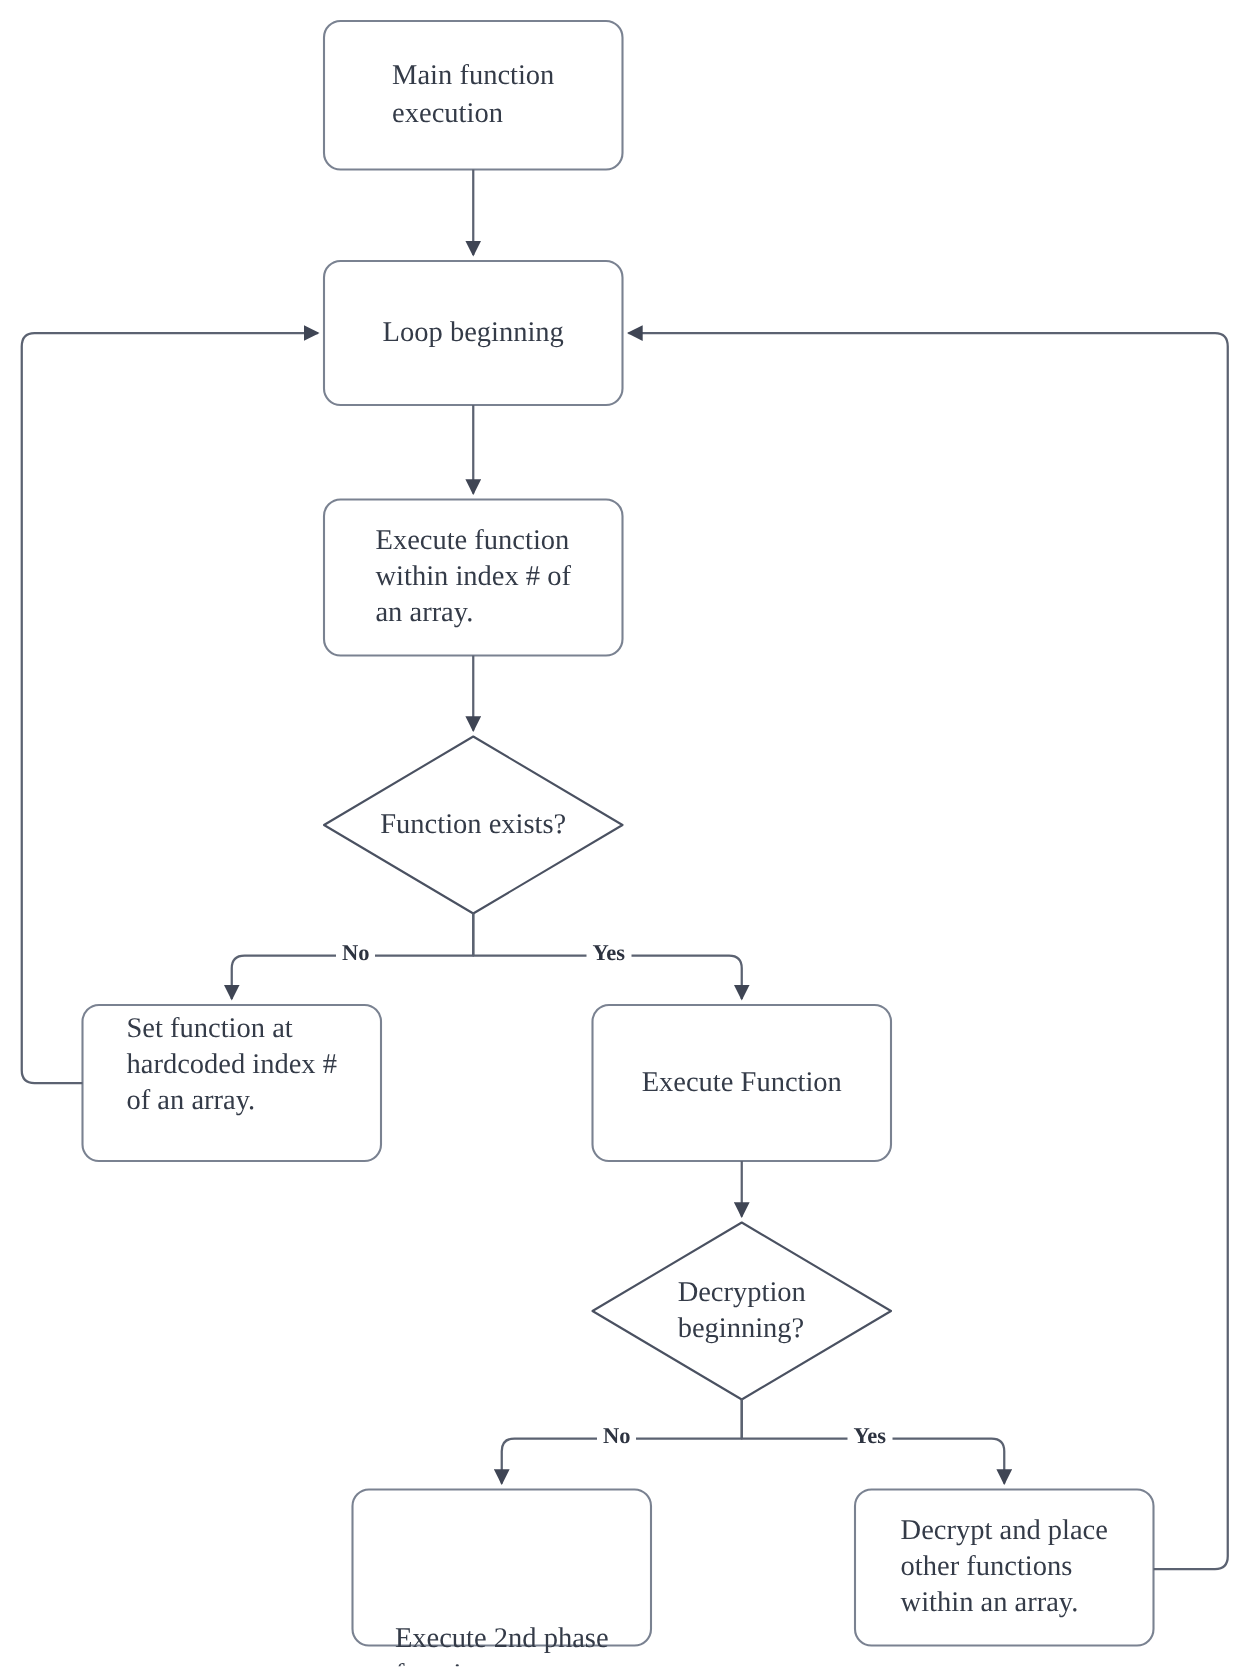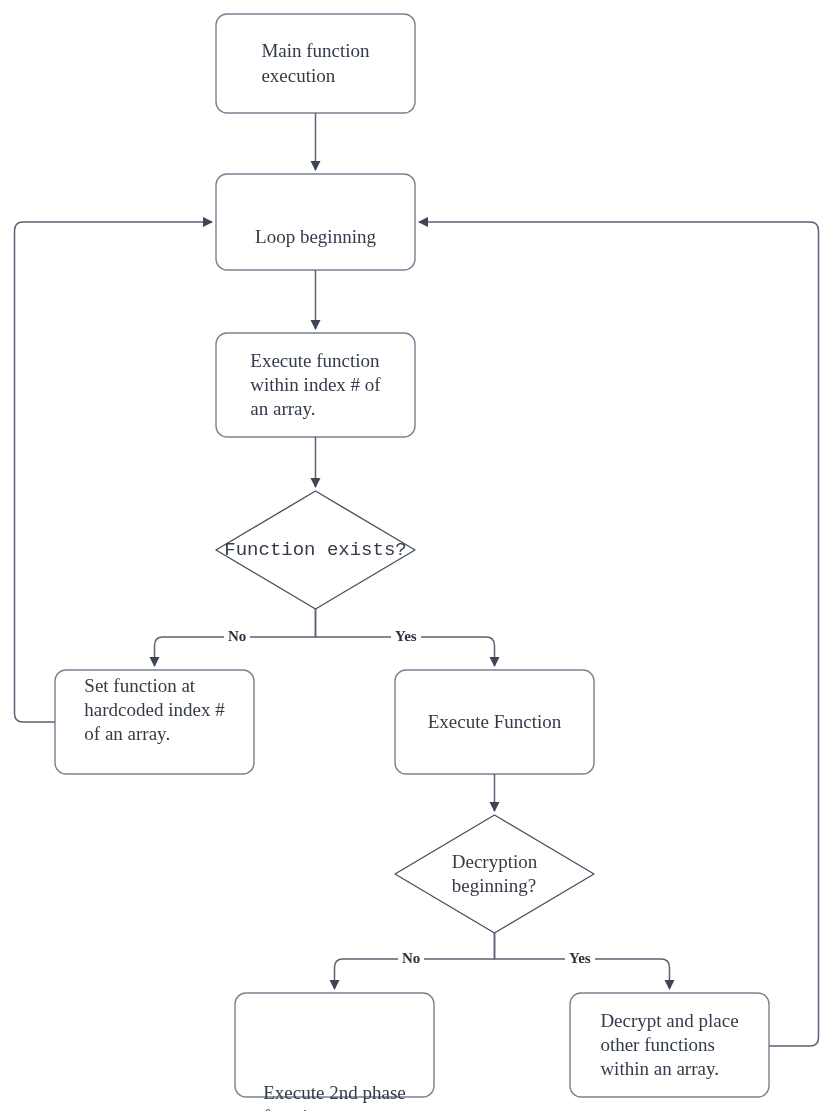--- a/index.html
+++ b/index.html
@@ -104,27 +104,27 @@
 
       <path d="M 494.5 933 L 494.5 959 L 661 959 Q 669.5 959 669.5 967.5 L 669.5 989" marker-end="url(#arrow)"></path>
 
       <path d="M 769 1046 L 810 1046 Q 818.5 1046 818.5 1037.5 L 818.5 231 Q 818.5 222 810 222 L 419 222" marker-end="url(#arrow)"></path>
     </g>
   </svg>
 
   <div class="node-label" style="left:216px; top:14px; width:199px; height:99px;">Main function
 execution</div>
 
-  <div class="node-label" style="left:216px; top:174px; width:199px; height:96px;margin-top:15px;">Loop beginning</div>
+  <div class="node-label" style="left:216px; top:174px; width:199px; height:96px;">Loop beginning</div>
 
   <div class="node-label" style="left:216px; top:333px; width:199px; height:104px;">Execute function
 within index # of
 an array.</div>
 
-  <div class="node-label" style="left:216px; top:491px; width:199px; height:118px;font-family:Liberation Mono, monospace;">Function exists?</div>
+  <div class="node-label" style="left:216px; top:491px; width:199px; height:118px;">Function exists?</div>
 
   <div class="node-label" style="left:55px; top:670px; width:199px; height:80px;">Set function at
 hardcoded index #
 of an array.</div>
 
   <div class="node-label" style="left:395px; top:670px; width:199px; height:104px;">Execute Function</div>
 
   <div class="node-label" style="left:395px; top:815px; width:199px; height:118px;">Decryption
 beginning?</div>
 

